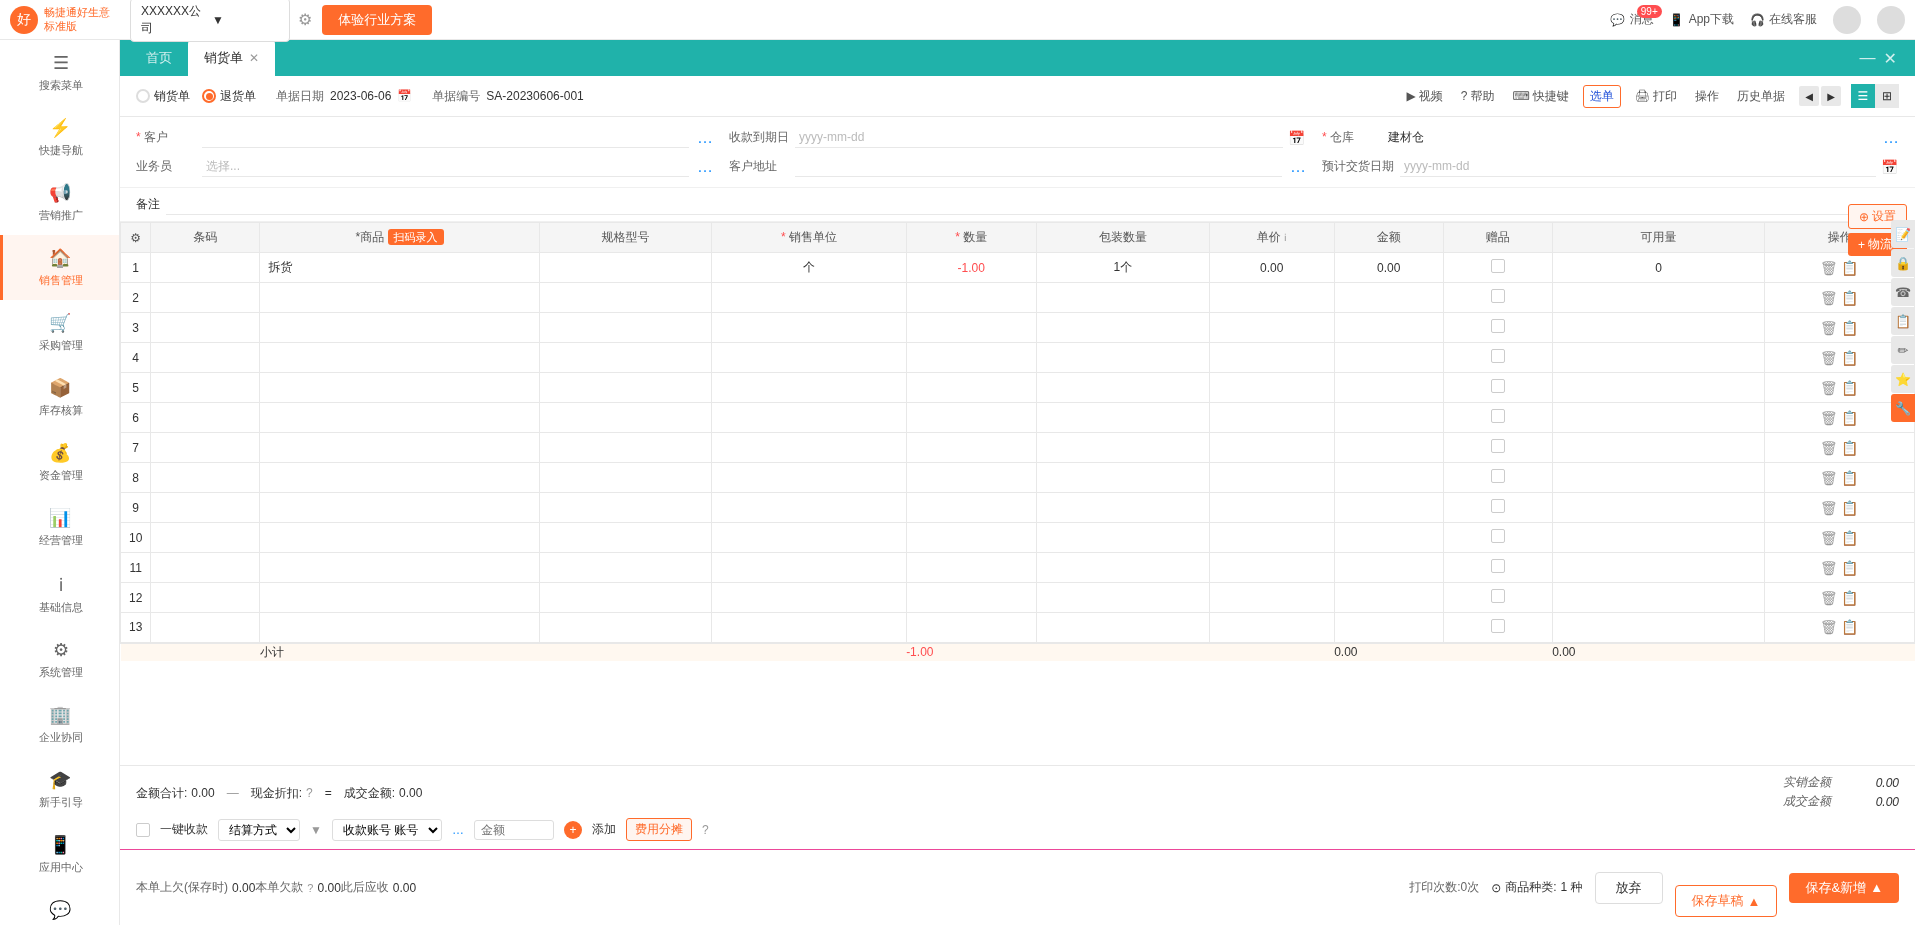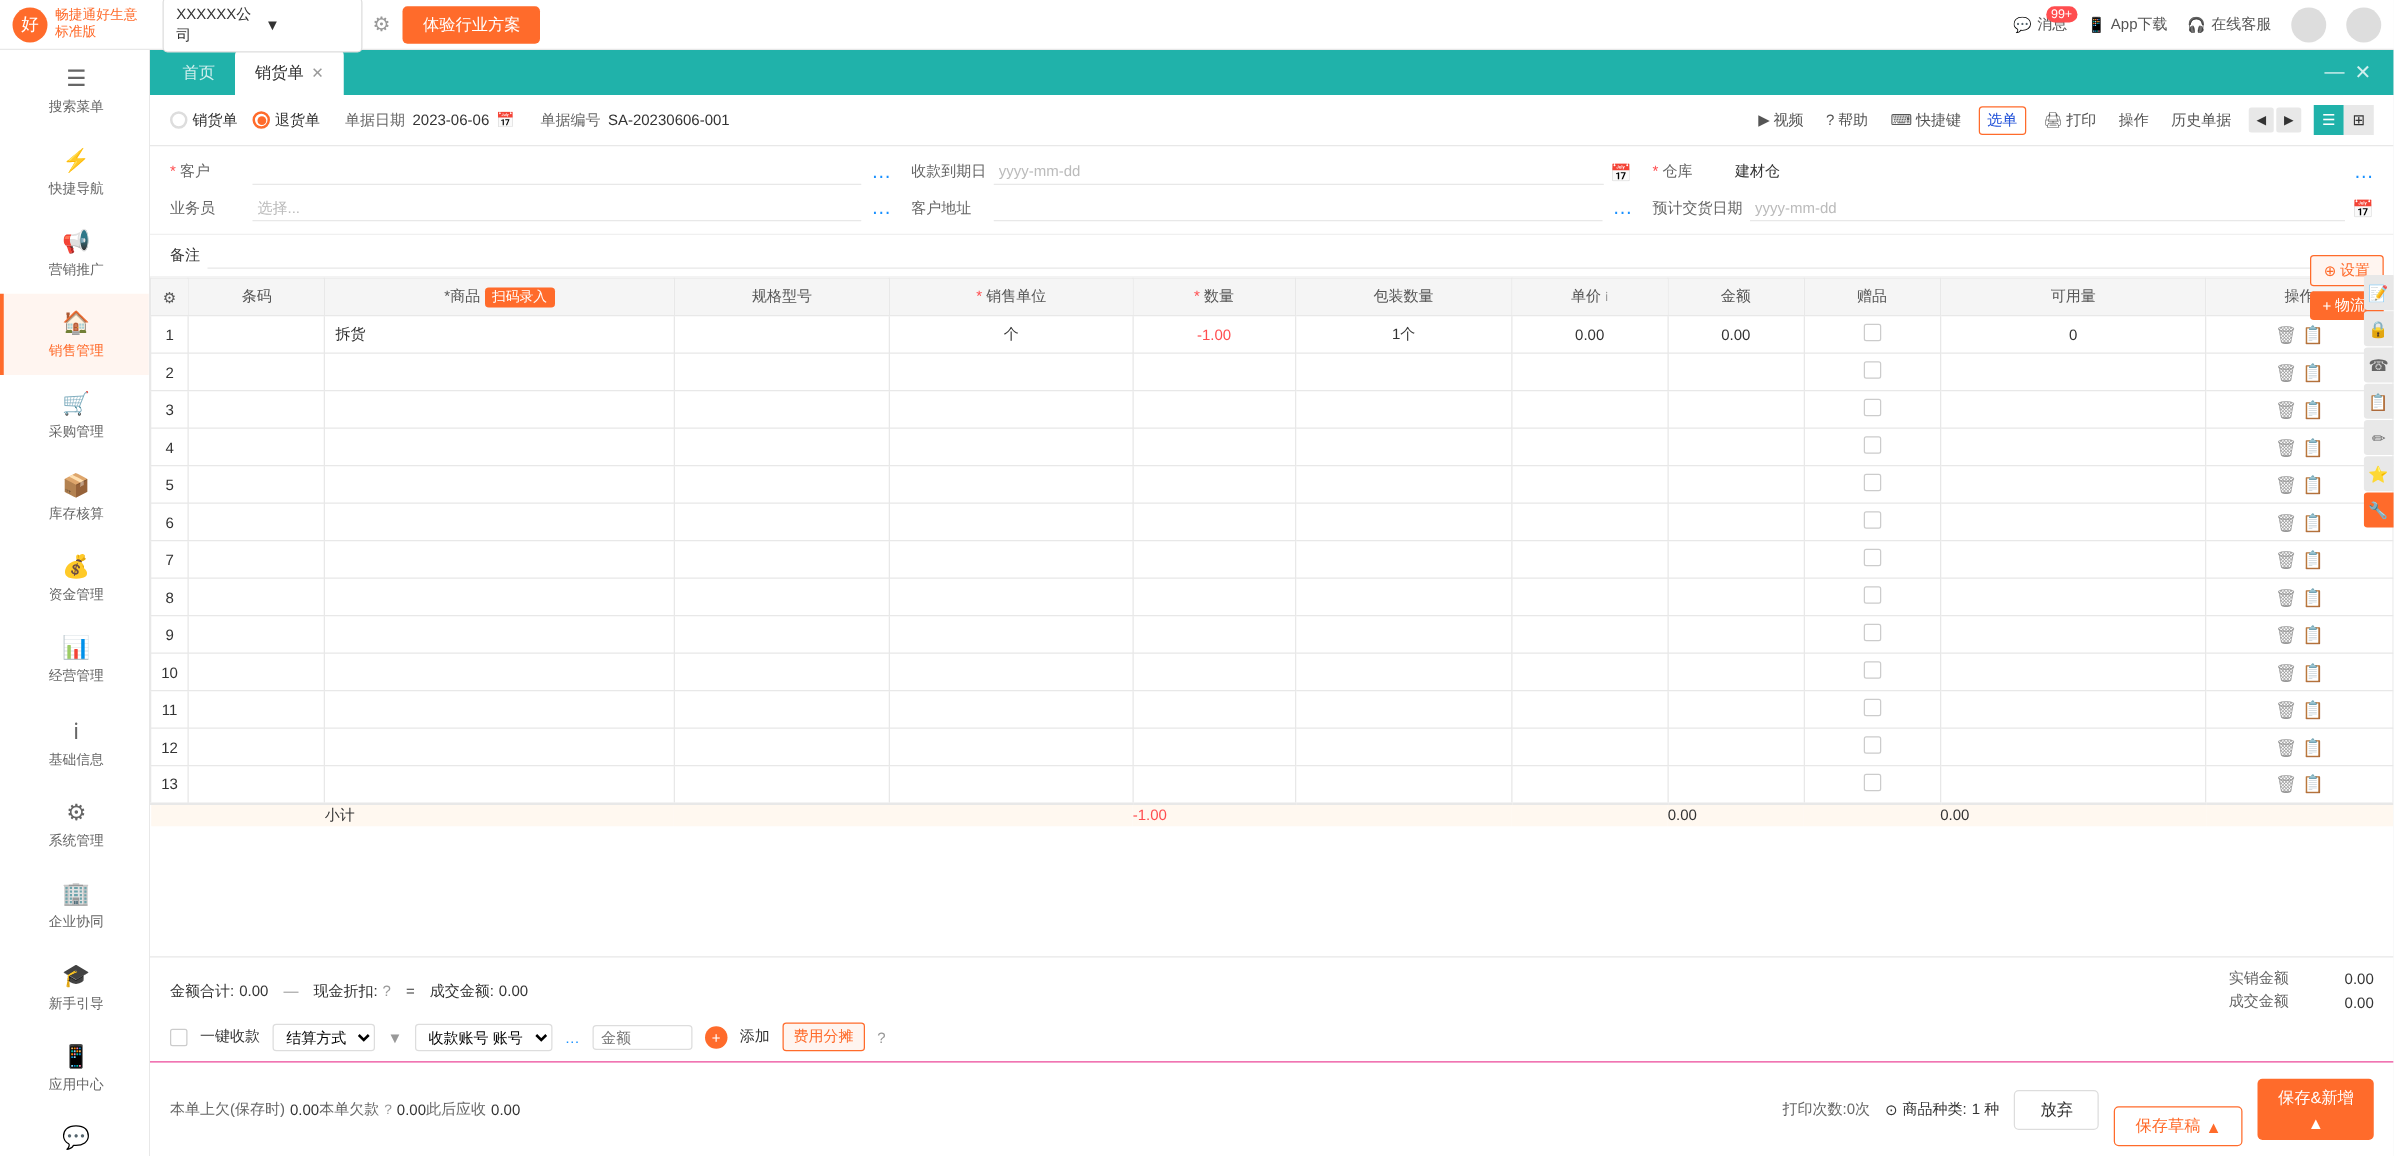--- a/index.html
+++ b/index.html
@@ -428,21 +428,20 @@
       background: #ff6b2b;
       color: white;
       border: none;
       padding: 6px 16px;
       border-radius: 4px;
       cursor: pointer;
       font-size: 13px;
       display: flex;
       align-items: center;
       gap: 4px;
-      flex-direction: column;
     }
     .amount-row {
       display: flex;
       align-items: center;
       justify-content: flex-end;
       gap: 8px;
       font-size: 12px;
       color: #666;
       margin-bottom: 2px;
     }
@@ -968,21 +967,21 @@
           <span class="footer-dash">—</span>
           <div class="footer-field">
             <span>现金折扣:</span>
             <span style="color:#999;cursor:pointer;">?</span>
           </div>
           <span>=</span>
           <div class="footer-field">
             <span>成交金额:</span>
             <span class="amount-display">0.00</span>
           </div>
-          <div style="margin-left:auto;text-align:right;">
+          <div style="margin-left:auto;text-align:right;font-style:italic;">
             <div class="amount-row">
               <span>实销金额</span>
               <span class="amount-num">0.00</span>
             </div>
             <div class="amount-row">
               <span>成交金额</span>
               <span class="amount-num">0.00</span>
             </div>
           </div>
         </div>

